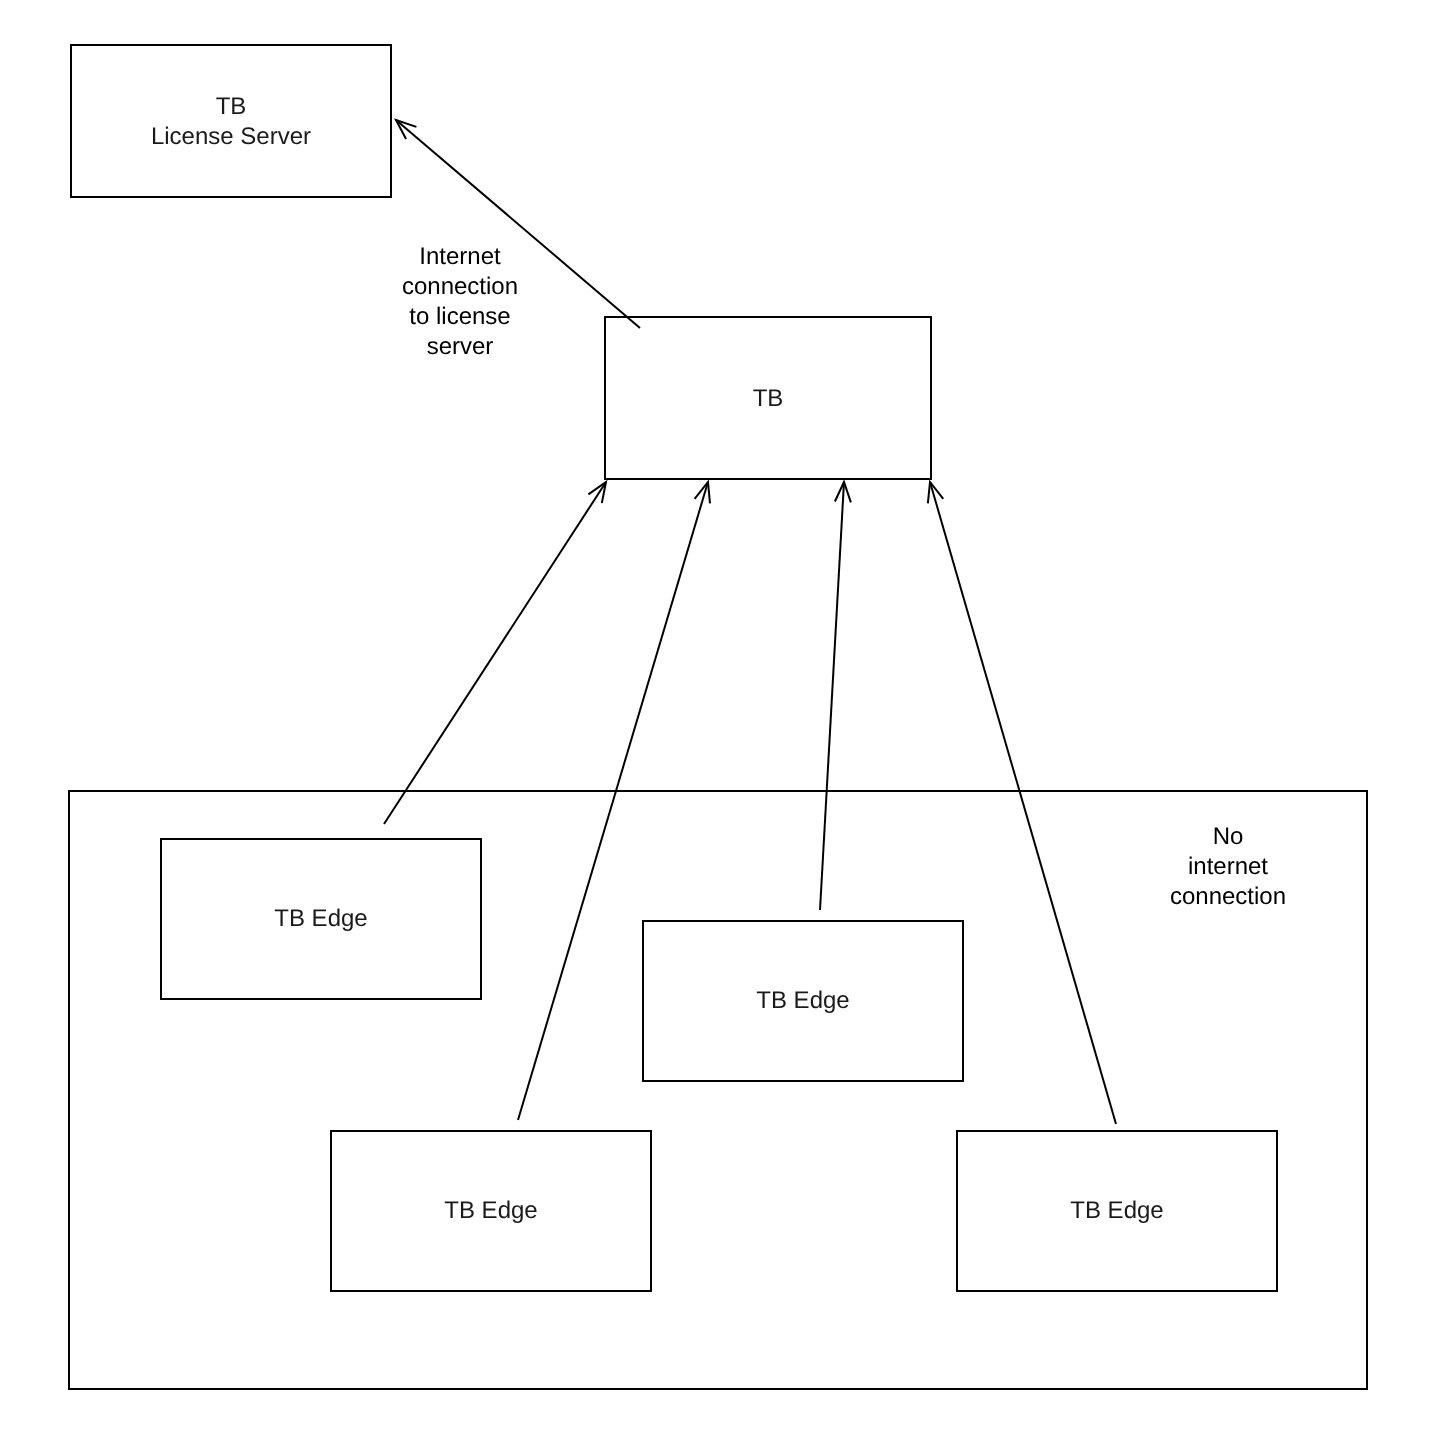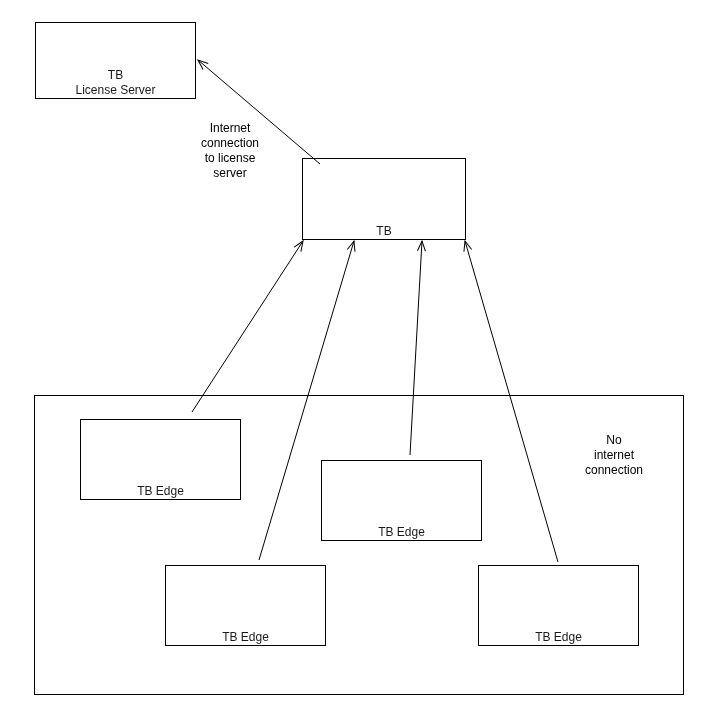--- a/index.html
+++ b/index.html
@@ -26,21 +26,21 @@
     top: 0;
     width: 719px;
     height: 719px;
   }
   .node-box {
     position: absolute;
     box-sizing: border-box;
     border: 1px solid #000000;
     background: transparent;
     display: flex;
-    align-items: flex-end;
+    align-items: center;
     justify-content: center;
     text-align: center;
   }
   .node-label {
     font-size: 12px;
     line-height: 15px;
     color: #1a1a1a;
     white-space: pre-line;
   }
   .free-label {
@@ -73,21 +73,21 @@
         <line x1="320" y1="164" x2="198" y2="60" stroke="#000000" stroke-width="1" marker-end="url(#arrow-open)"></line>
         <line x1="192" y1="412" x2="303" y2="241" stroke="#000000" stroke-width="1" marker-end="url(#arrow-open)"></line>
         <line x1="259" y1="560" x2="354" y2="241" stroke="#000000" stroke-width="1" marker-end="url(#arrow-open)"></line>
         <line x1="410" y1="455" x2="422" y2="241" stroke="#000000" stroke-width="1" marker-end="url(#arrow-open)"></line>
         <line x1="558" y1="562" x2="465" y2="241" stroke="#000000" stroke-width="1" marker-end="url(#arrow-open)"></line>
       </g>
   </svg>
 
   <div class="zone-box" style="left: 34px; top: 395px; width: 650px; height: 300px;"></div>
 
-  <div class="free-label" style="left: 578px; top: 433px; width: 72px;">No
+  <div class="free-label" style="left: 578px; top: 411px; width: 72px;">No
 internet
 connection</div>
 
   <div class="free-label" style="left: 188px; top: 121px; width: 84px;">Internet
 connection
 to license
 server</div>
 
   <div class="node-box" style="left: 35px; top: 22px; width: 161px; height: 77px;">
     <span class="node-label">TB

